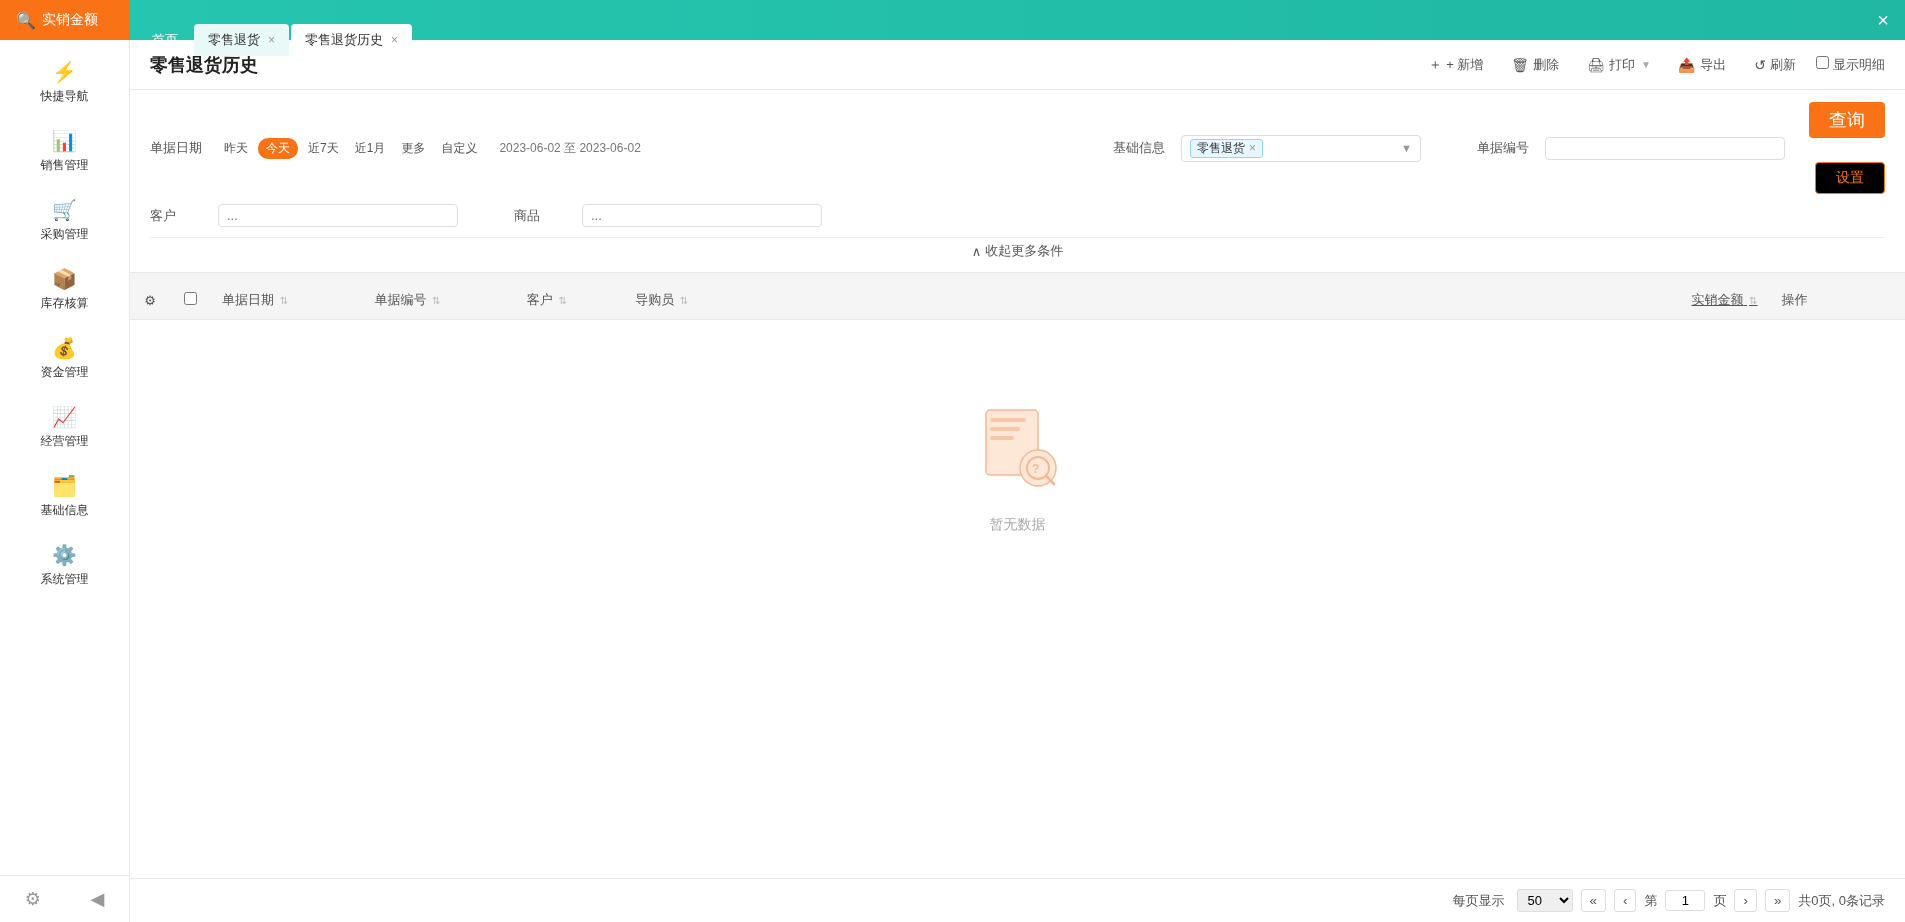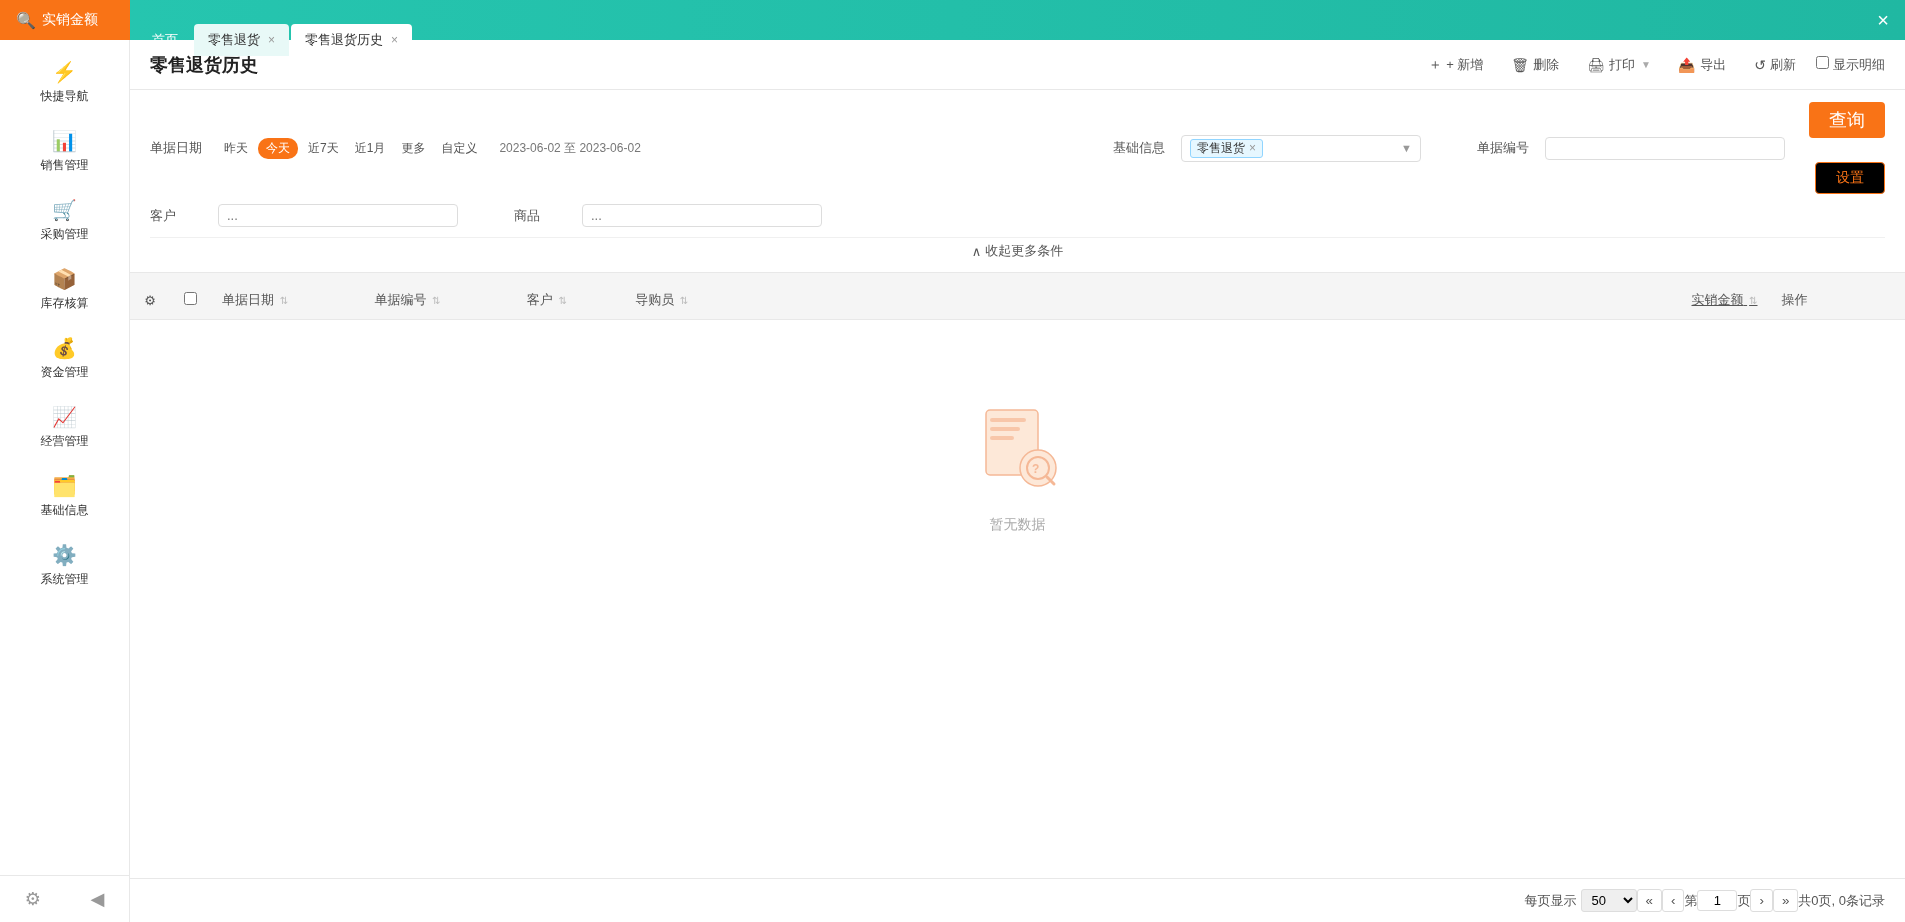--- a/index.html
+++ b/index.html
@@ -155,21 +155,21 @@
     }
     .empty-icon {
       width: 100px; height: 100px; margin-bottom: 16px;
     }
     .empty-text { font-size: 14px; color: #aaa; }
 
     
     .pagination {
       display: flex; align-items: center; justify-content: flex-end;
       padding: 10px 20px; background: #fff;
-      border-top: 1px solid #e8e8e8; font-size: 13px; color: #555; 
+      border-top: 1px solid #e8e8e8; font-size: 13px; color: #555; gap: 8px;
     }
     .page-size-label { margin-right: 4px; }
     .page-size-select {
       border: 1px solid #ddd; border-radius: 3px;
       padding: 2px 6px; font-size: 13px; cursor: pointer;
     }
     .page-nav-btn {
       border: 1px solid #ddd; background: #fff;
       padding: 3px 8px; border-radius: 3px; cursor: pointer; color: #555;
     }

